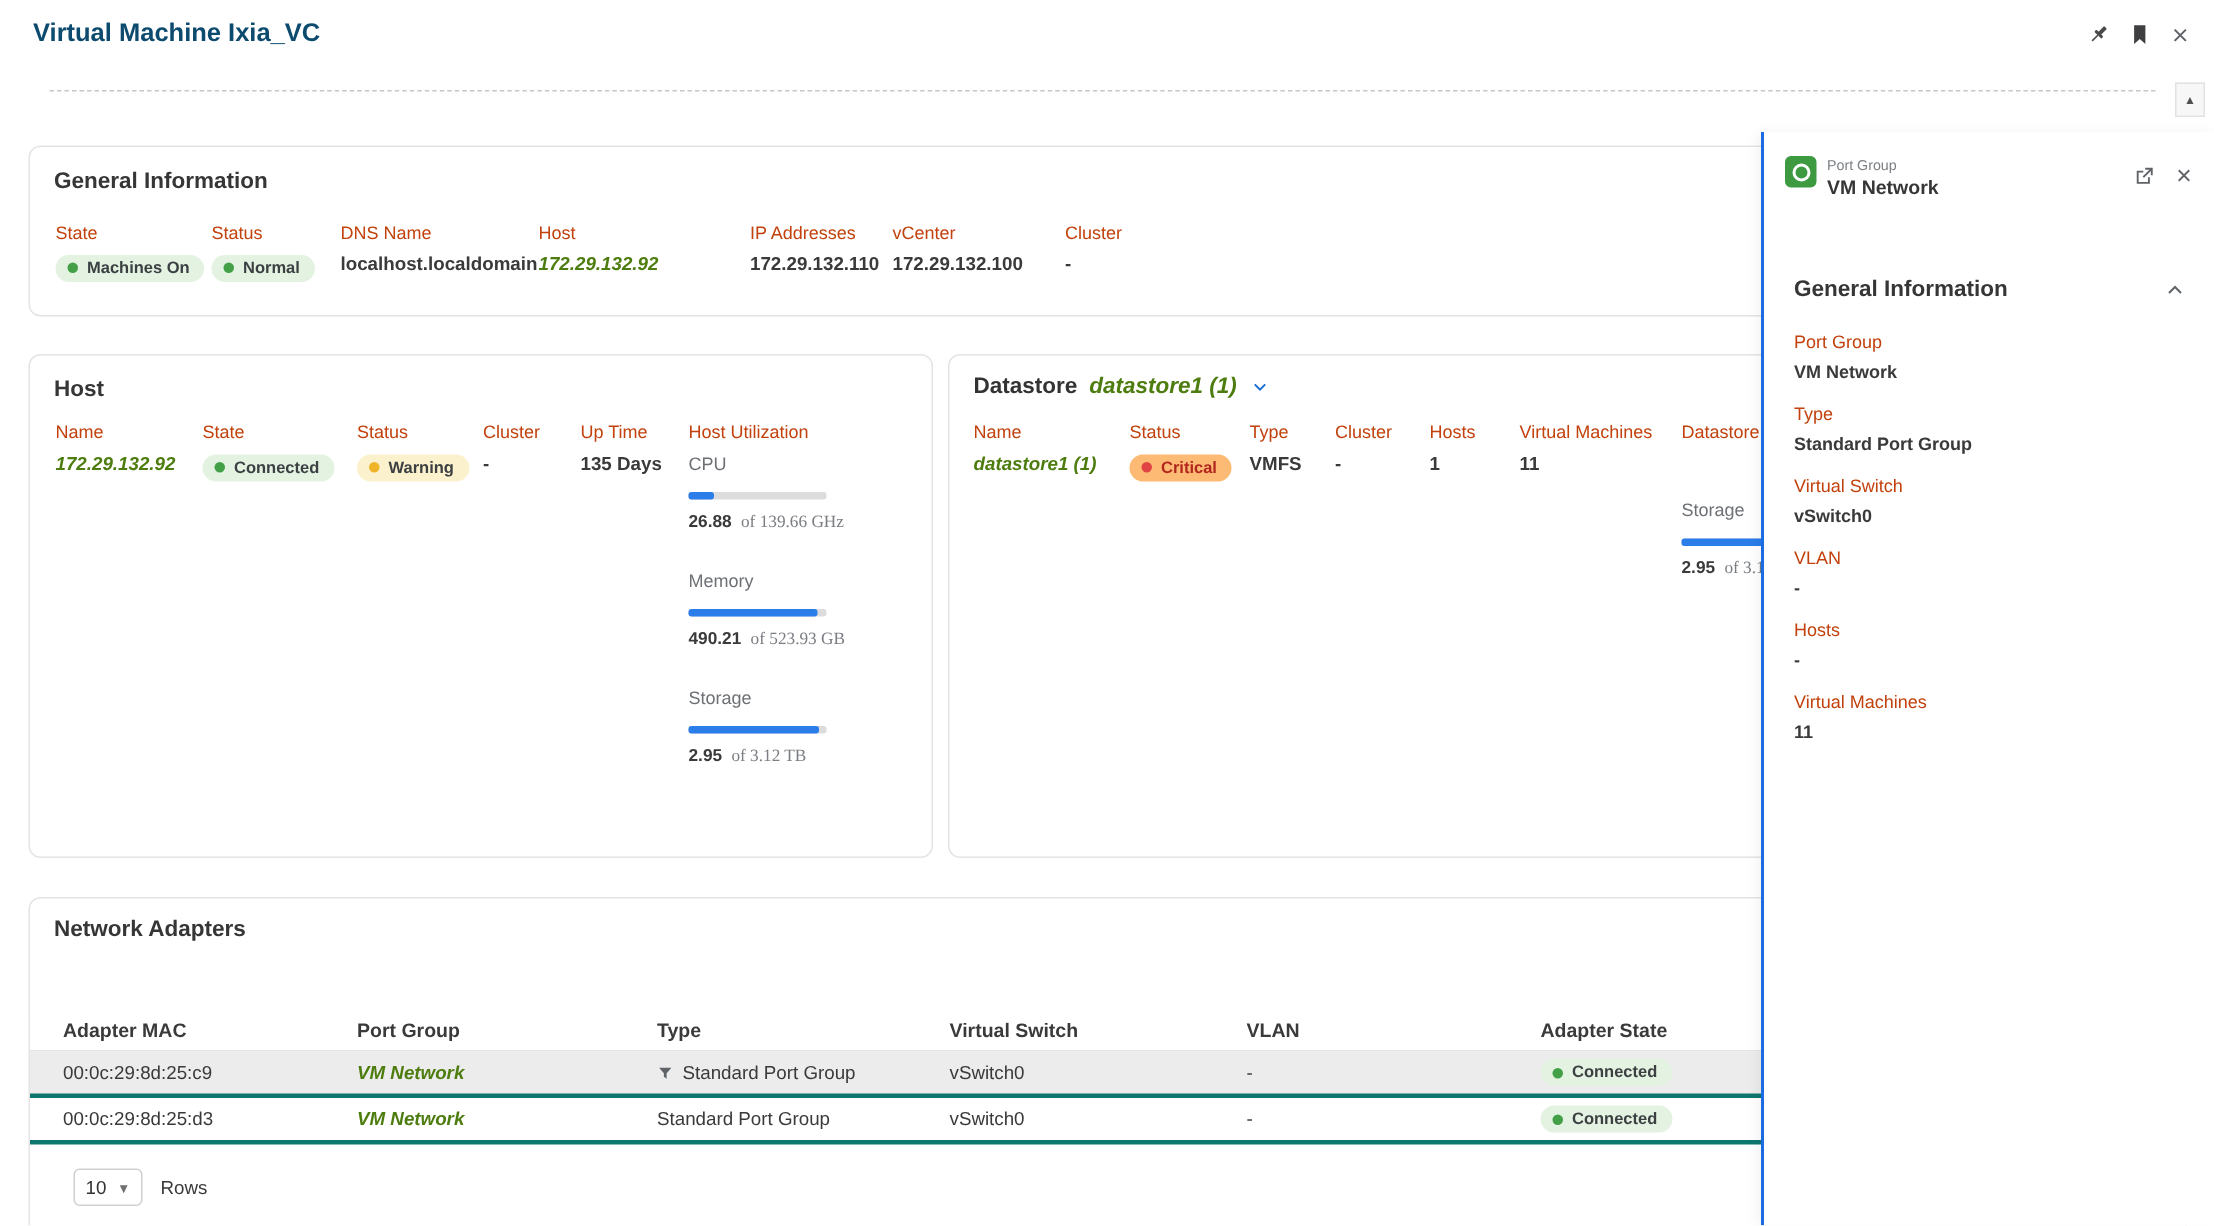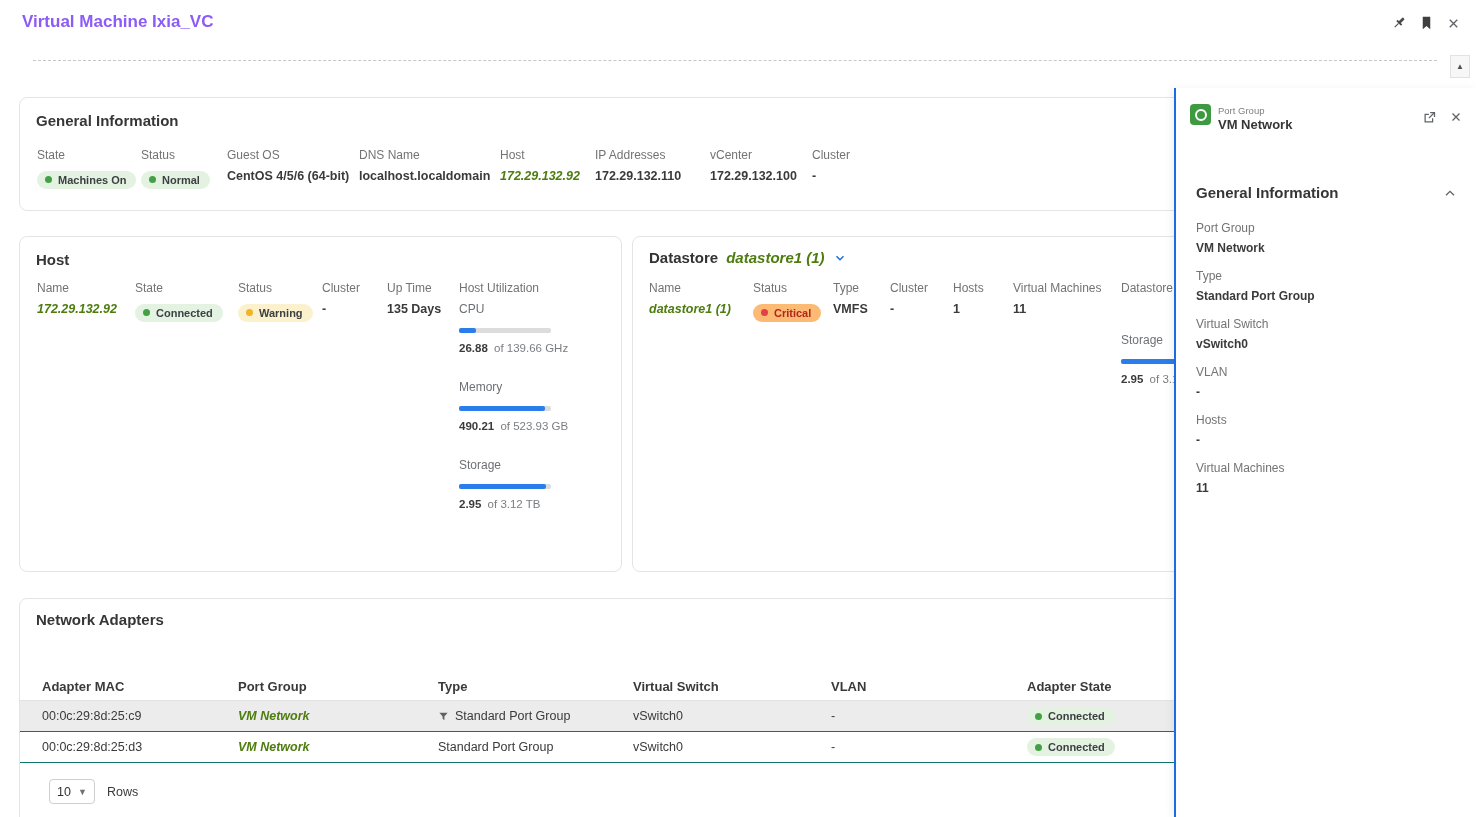--- a/index.html
+++ b/index.html
@@ -1,35 +1,35 @@
 <!DOCTYPE html>
 <html><head>
 <meta charset="utf-8">
 <style>
   html,body{margin:0;padding:0;background:#fff;}
   .screen{position:relative;width:1476px;height:817px;background:#fff;overflow:hidden;
           font-family:"Liberation Sans",sans-serif;color:#333;}
 
   
   .page-header{position:absolute;left:0;top:0;right:0;height:46px;background:#fff;}
-  .page-title{position:absolute;left:22px;top:12px;font-size:17px;font-weight:700;color:#8b5cf6;}
+  .page-title{position:absolute;left:22px;top:12px;font-size:17px;font-weight:700;color:#0c4a6e;}
   .header-icons{position:absolute;right:14px;top:14px;display:flex;align-items:center;gap:9px;}
   .hicon{width:18px;height:18px;display:flex;align-items:center;justify-content:center;cursor:pointer;}
 
   .dashed-sep{position:absolute;left:33px;top:60px;width:1404px;border-top:1px dashed #c7c7c7;}
 
   .scroll-up{position:absolute;right:6px;top:55px;width:18px;height:21px;background:#f7f7f7;
              border:1px solid #e2e2e2;display:flex;align-items:center;justify-content:center;
              font-size:8px;color:#505050;cursor:pointer;z-index:20;}
 
   
   .card{position:absolute;background:#fff;border:1px solid #e4e4e4;border-radius:8px;}
   .card-title{position:absolute;left:16px;top:14px;font-size:15px;font-weight:700;color:#363636;}
 
-  .field-label{font-size:12px;color:#737373;margin-bottom:7px;white-space:nowrap;}
+  .field-label{font-size:12px;color:#c2410c;margin-bottom:7px;white-space:nowrap;}
   .field-value{font-size:12.5px;font-weight:700;color:#3a3a3a;white-space:nowrap;}
   .link{color:#4d7c0f;font-weight:700;cursor:pointer;font-style:italic;}
 
   
   .pill{display:inline-flex;align-items:center;gap:6px;height:18px;padding:0 10px 0 8px;
         border-radius:10px;font-size:11px;font-weight:700;white-space:nowrap;}
   .pill .dot{width:7px;height:7px;border-radius:50%;flex:none;}
   .pill-green{background:#e3f2e1;color:#3c4043;}   .pill-green .dot{background:#43a047;}
   .pill-warning{background:#fcf1cd;color:#3c4043;} .pill-warning .dot{background:#f0b429;}
   .pill-critical{background:#fdba74;color:#b3261e;}.pill-critical .dot{background:#e04343;}
@@ -54,40 +54,40 @@
   .host-cols > div:nth-child(3){width:84px}
   .host-cols > div:nth-child(4){width:65px}
   .host-cols > div:nth-child(5){width:72px}
 
   .util-item{margin-bottom:26px;}
   .util-label{font-size:12px;color:#6d7075;margin-bottom:12px;}
   .bar{width:92px;height:5px;background:#dcdcdc;border-radius:2px;margin-bottom:9px;}
   .bar-fill{height:100%;background:#2b7de9;border-radius:2px;}
   .util-value{font-size:11.5px;}
   .util-value .v{font-weight:700;color:#3a3a3a;}
-  .util-value .of{color:#7a7d82;margin-left:3px;}
+  .util-value .of{color:#7a7d82;margin-left:3px;font-family:Liberation Serif, serif;}
 
   
   .ds-card{left:632px;top:236px;width:824px;height:334px;}
   .ds-title{position:absolute;left:16px;top:12px;display:flex;align-items:center;gap:8px;
             font-size:15px;font-weight:700;}
   .ds-title .link{font-size:15px;}
   .ds-col{position:absolute;top:44px;}
 
   
   .na-card{left:19px;top:598px;width:1437px;height:230px;}
   .filter-input{position:absolute;left:14px;top:38px;width:calc(100% - 28px);height:26px;
                 border:1px solid #d8d8d8;border-radius:4px;box-sizing:border-box;
                 padding:0 10px 0 32px;font-size:12px;color:#333;outline:none;
                 font-family:"Liberation Sans",sans-serif;}
   .filter-input::placeholder{color:#9a9a9a;}
   .na-table{position:absolute;left:0;right:0;top:74px;}
   .na-row{display:flex;align-items:center;padding-left:22px;box-sizing:border-box;}
   .na-head{height:28px;border-bottom:1px solid #e2e2e2;font-size:13px;font-weight:700;color:#3a3a3a;}
-  .na-datarow{height:31px;border-bottom:1px solid #0f766e;font-size:12.5px;color:#3a3a3a;cursor:pointer;}
+  .na-datarow{height:31px;border-bottom:3px solid #0f766e;font-size:12.5px;color:#3a3a3a;cursor:pointer;}
   .na-row > div:nth-child(1){width:196px}
   .na-row > div:nth-child(2){width:200px}
   .na-row > div:nth-child(3){width:195px}
   .na-row > div:nth-child(4){width:198px}
   .na-row > div:nth-child(5){width:196px}
   .na-row > div:nth-child(6){flex:1}
   .na-selected{background:#ececec;}
   .cell-type{display:flex;align-items:center;gap:6px;}
   .na-pagination{position:absolute;left:29px;top:180px;display:flex;align-items:center;}
   .rows-select{width:46px;height:25px;border:1px solid #cfcfcf;border-radius:4px;display:flex;
@@ -161,24 +161,20 @@
         </span>
       </div>
       <div>
         <div class="field-label">Status</div>
         <span class="pill pill-green">
           <span class="dot"></span>
           <span>Normal</span>
         </span>
       </div>
       <div>
-        <div class="field-label">Guest OS</div>
-        <div class="field-value">CentOS 4/5/6 (64-bit)</div>
-      </div>
-      <div>
         <div class="field-label">DNS Name</div>
         <div class="field-value">localhost.localdomain</div>
       </div>
       <div>
         <div class="field-label">Host</div>
         <div class="field-value link">172.29.132.92</div>
       </div>
       <div>
         <div class="field-label">IP Addresses</div>
         <div class="field-value">172.29.132.110</div>

